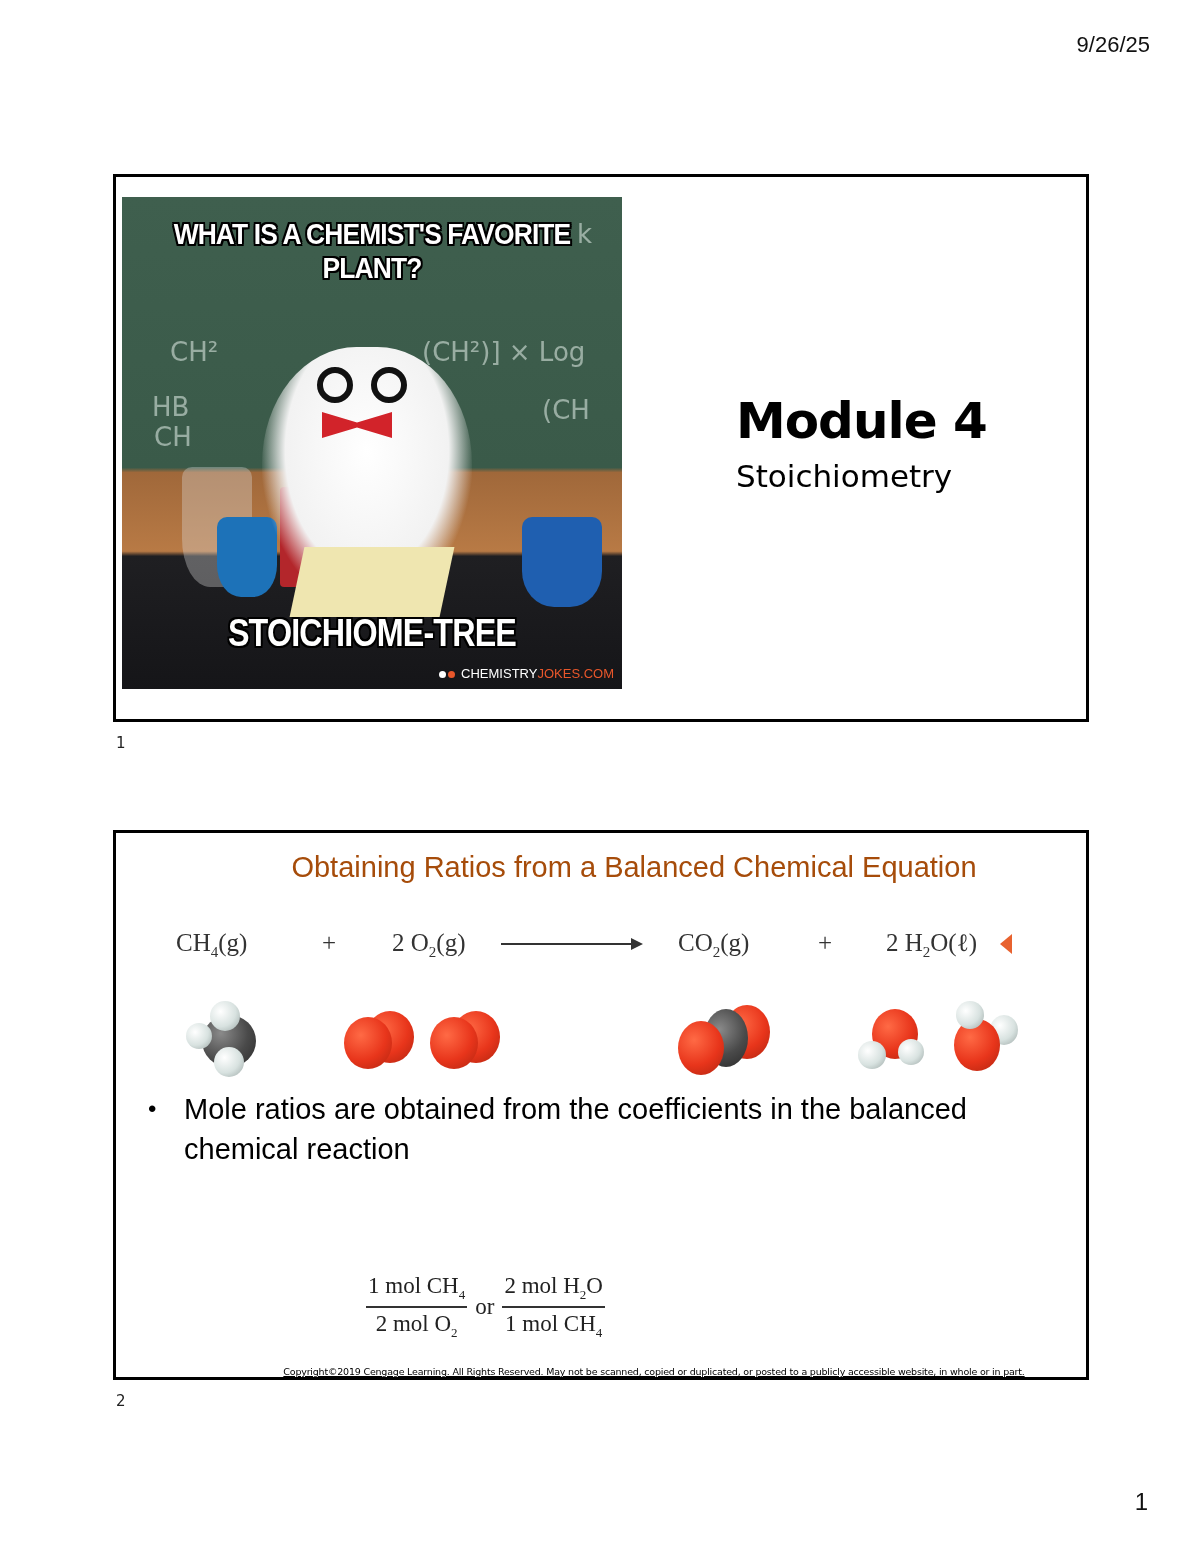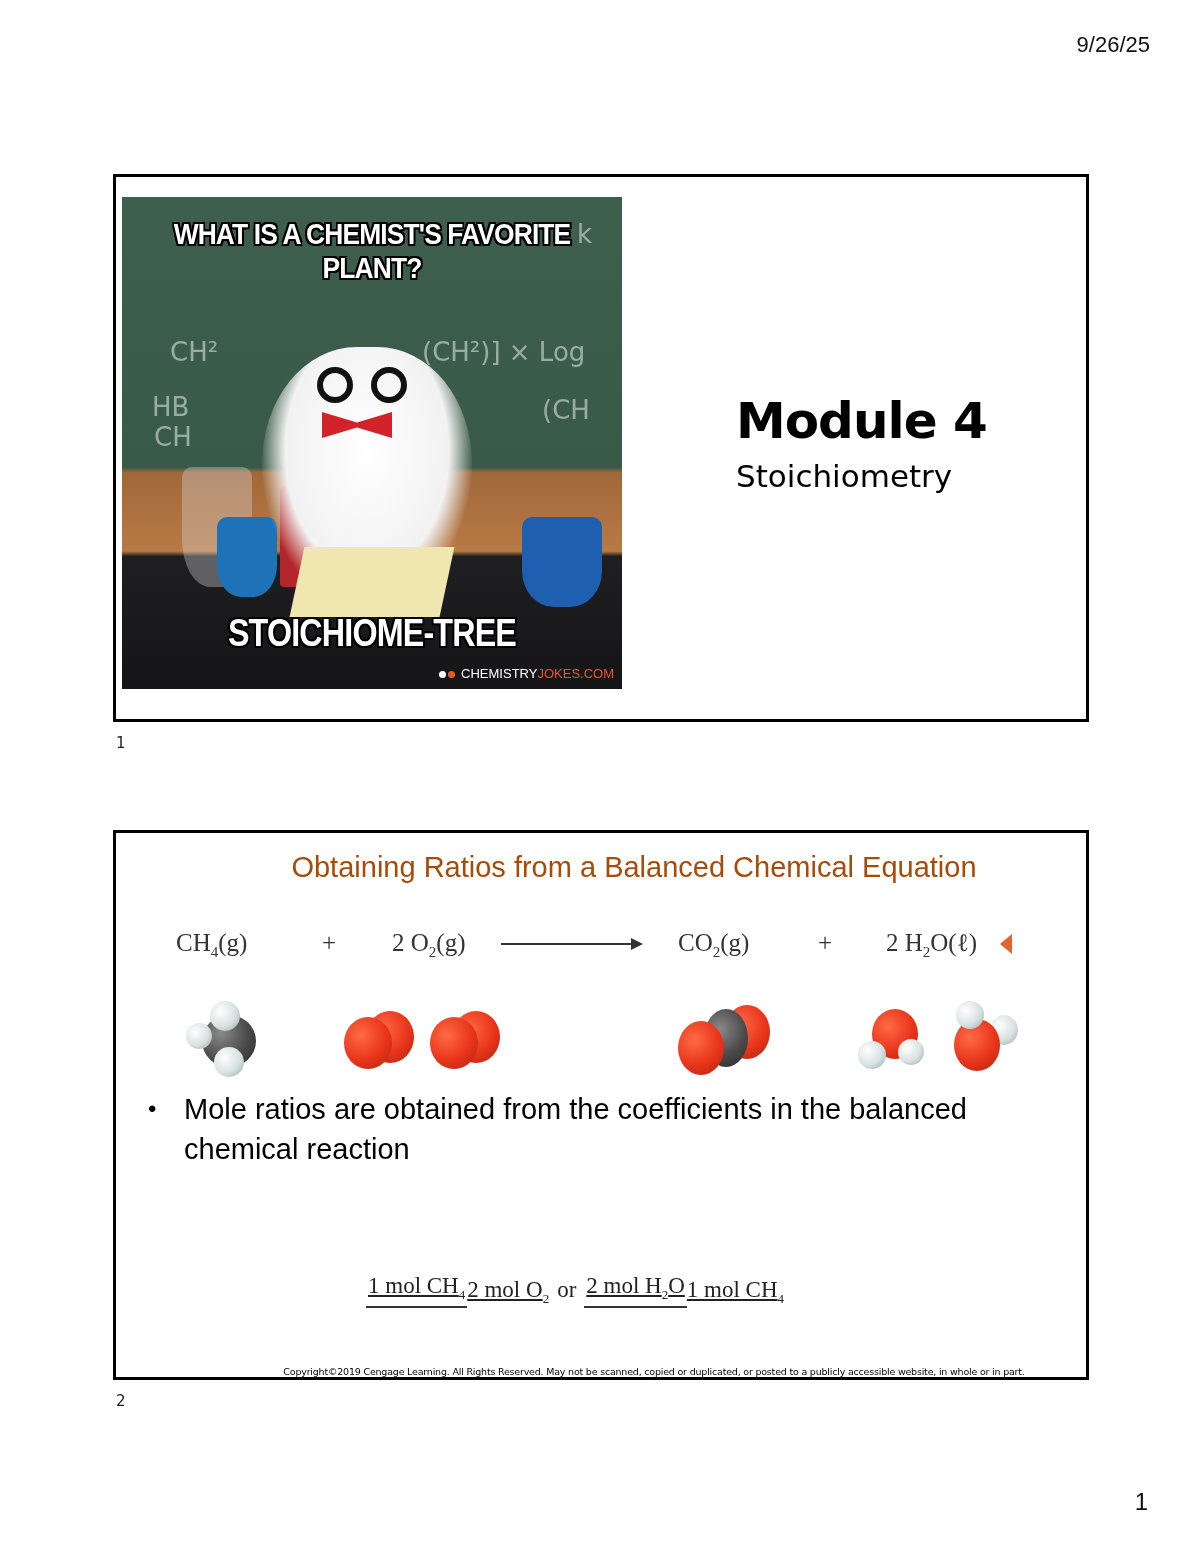--- a/index.html
+++ b/index.html
@@ -52,26 +52,26 @@
   .o { background: radial-gradient(circle at 35% 35%, #ff6a45 0%, #e8351b 55%, #b0240f 100%); }
   .c { background: radial-gradient(circle at 35% 35%, #8a8a8a 0%, #4a4a4a 55%, #2a2a2a 100%); }
   .h { background: radial-gradient(circle at 35% 35%, #ffffff 0%, #d8e2e0 55%, #9aa6a4 100%); }
 
   .bullets { position:absolute; top:256px; left:28px; width:900px; font-family:"Liberation Sans", sans-serif; }
   .bullet { position:relative; padding-left:40px; font-size:29px; line-height:40px; color:#000; transform-origin:left; }
   .bullet::before { content:"•"; position:absolute; left:4px; top:0; font-size:24px; }
   .sub-bullet { padding-left:64px; font-size:18px; line-height:30px; margin-bottom:6px; }
   .sub-bullet sub { font-size:12px; }
   .fractions { position:absolute; top:440px; left:250px; font-family:"Liberation Serif", serif; font-size:23px; color:#222; display:flex; align-items:center; }
-  .frac { display:inline-flex; flex-direction:row; align-items:center;text-decoration:underline; }
+  .frac { display:inline-flex; flex-direction:column; align-items:center; }
   .frac .num { padding:0 2px 3px; border-bottom:2px solid #333; }
   .frac .den { padding-top:3px; }
   .frac sub { font-size:13px; }
   .or { margin:0 8px; }
-  .copyright { position:absolute; bottom:0; left:0; width:100%; text-align:center; font-size:9.5px; font-family:"DejaVu Sans", sans-serif; letter-spacing:-0.2px; color:#000; padding-left:106px; box-sizing:border-box; }
+  .copyright { position:absolute; bottom:0; left:0; width:100%; text-align:center; font-size:9.5px; font-family:"DejaVu Sans", sans-serif; text-decoration:underline; letter-spacing:-0.2px; color:#000; padding-left:106px; box-sizing:border-box; }
 </style>
 </head>
 <body>
 
 <div class="date">9/26/25</div>
 
 <div class="slide slide1">
   <div class="meme">
     <span class="board-scribble" style="left:40px;top:140px;margin-left:8px;">CH²</span>
     <span class="board-scribble" style="left:30px;top:195px;">HB</span>

